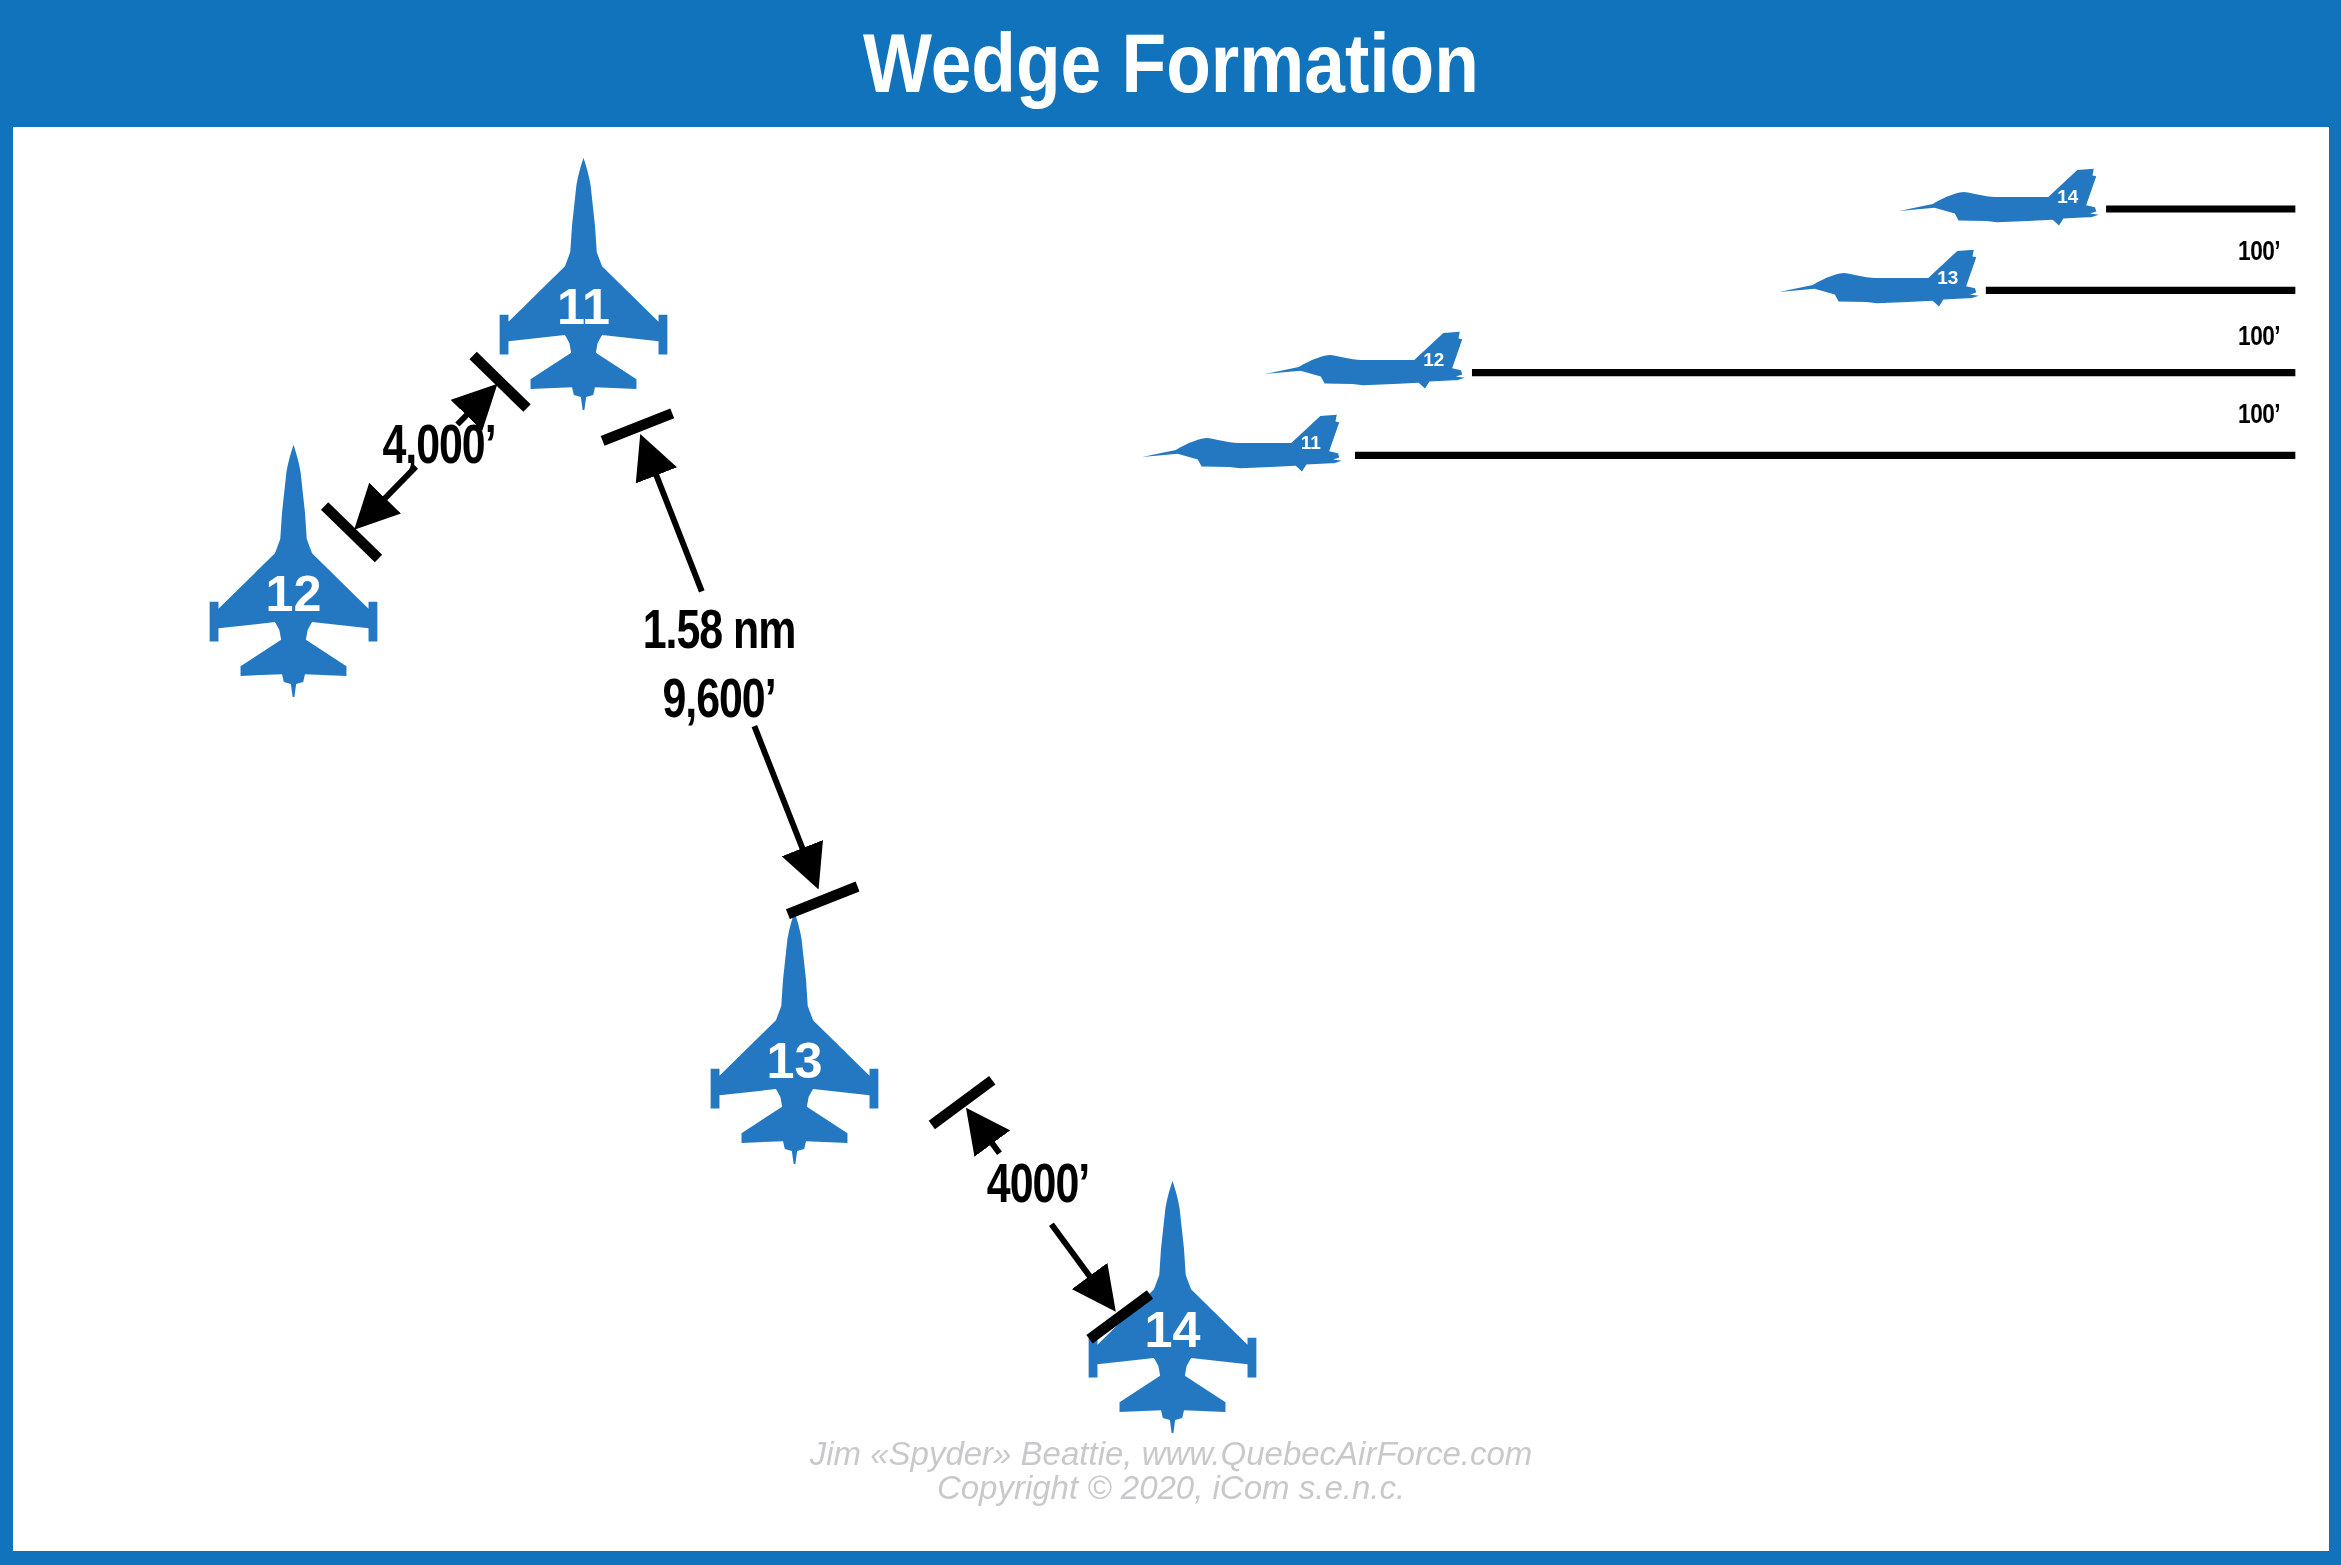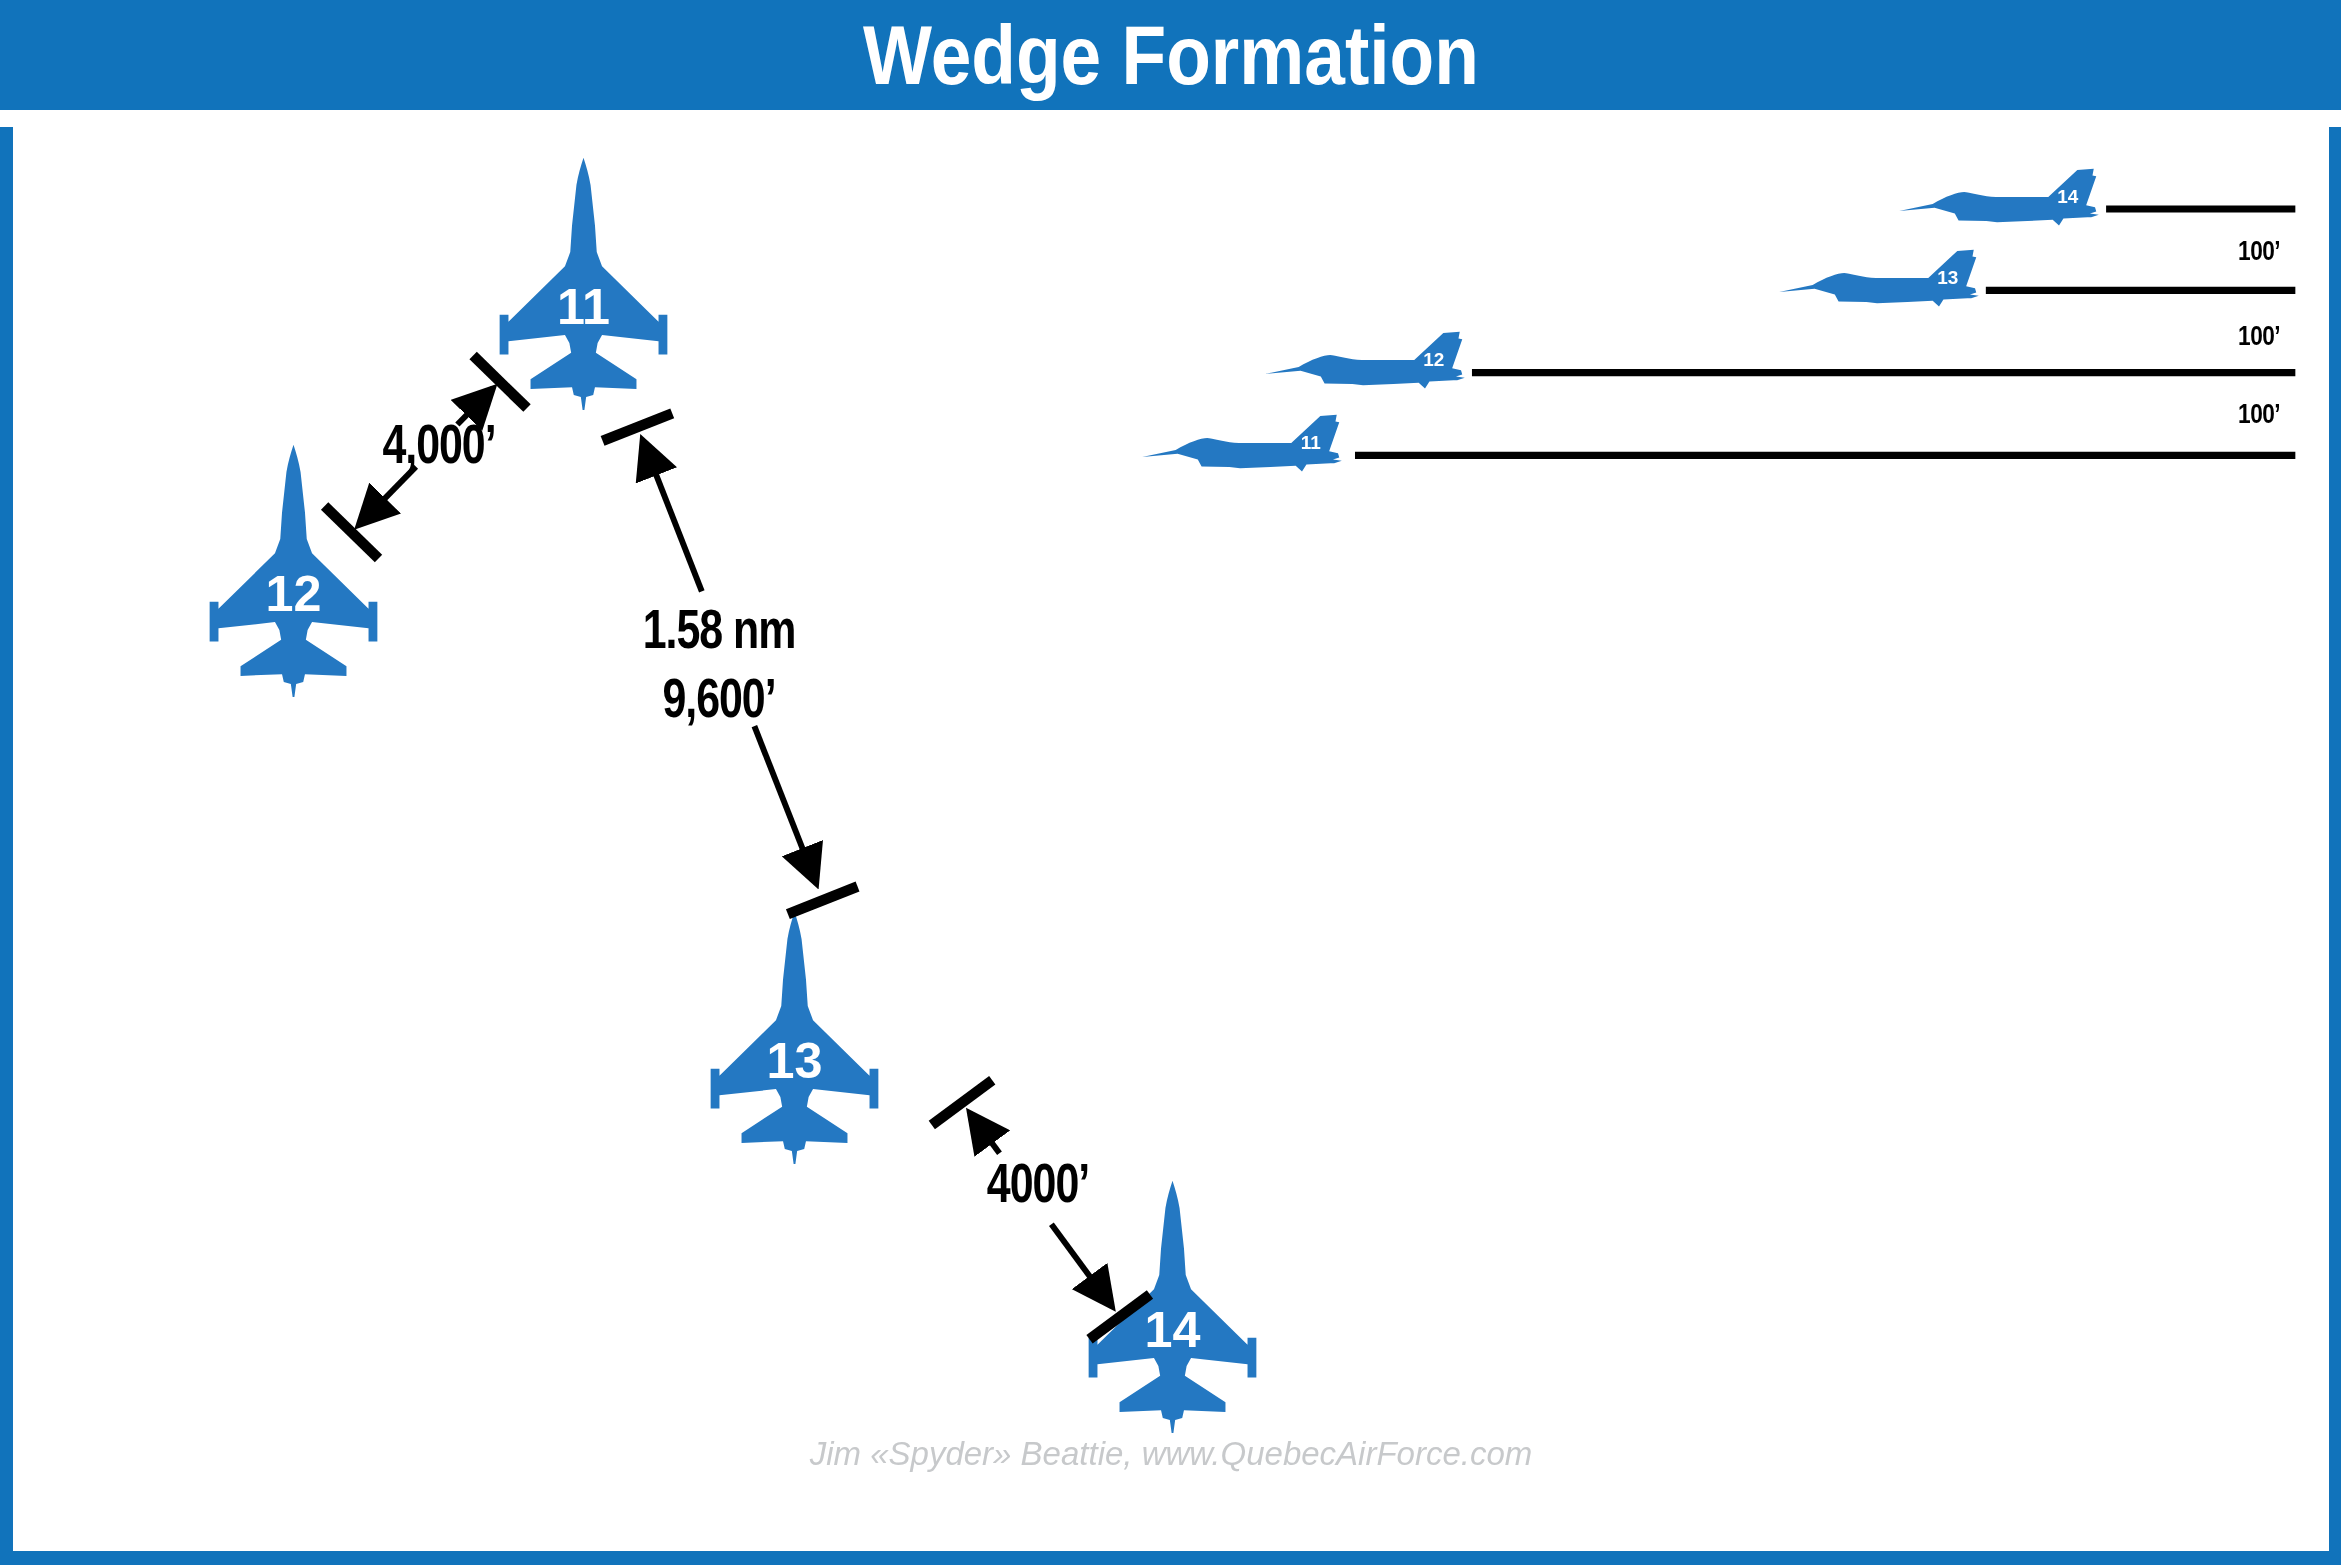--- a/index.html
+++ b/index.html
@@ -8,21 +8,21 @@
     --ink:#000000;
     --muted:#C7C9CB;
   }
   html,body{margin:0;padding:0;background:#fff;}
   .page{
     position:relative;width:2342px;height:1566px;overflow:hidden;
     background:#fff;font-family:"Liberation Sans",sans-serif;
   }
   
   .title-band{
-    position:absolute;left:0;top:0;width:2342px;height:110px;
+    position:absolute;left:0;top:0;width:2342px;height:127px;
     background:var(--band-blue);display:flex;align-items:center;justify-content:center;
   }
   .title-band h1{
     margin:0;color:#fff;font-size:84px;font-weight:bold;letter-spacing:0;
     transform:scaleX(.87);white-space:nowrap;
   }
   .border{position:absolute;background:var(--band-blue);}
   .border.left{left:0;top:127px;width:13px;height:1439px;}
   .border.right{left:2329px;top:127px;width:13px;height:1439px;}
   .border.bottom{left:0;top:1551px;width:2342px;height:14.5px;}
@@ -145,16 +145,17 @@
 
   <div class="lbl dim" style="left:439px;top:444px">4,000’</div>
   <div class="lbl dim" style="left:719px;top:629px">1.58 nm</div>
   <div class="lbl dim" style="left:719px;top:698px">9,600’</div>
   <div class="lbl dim" style="left:1038px;top:1183px">4000’</div>
 
   <div class="lbl alt" style="left:2259px;top:251px">100’</div>
   <div class="lbl alt" style="left:2259px;top:336px">100’</div>
   <div class="lbl alt" style="left:2259px;top:414px">100’</div>
 
+  <div class="footer-line" style="left:1171px;top:1488px">Copyright © 2020, iCom s.e.n.c.</div>
   <div class="footer-line" style="left:1171px;top:1454px">Jim «Spyder» Beattie, www.QuebecAirForce.com</div>
 
 </div>
 
 
 </body></html>

